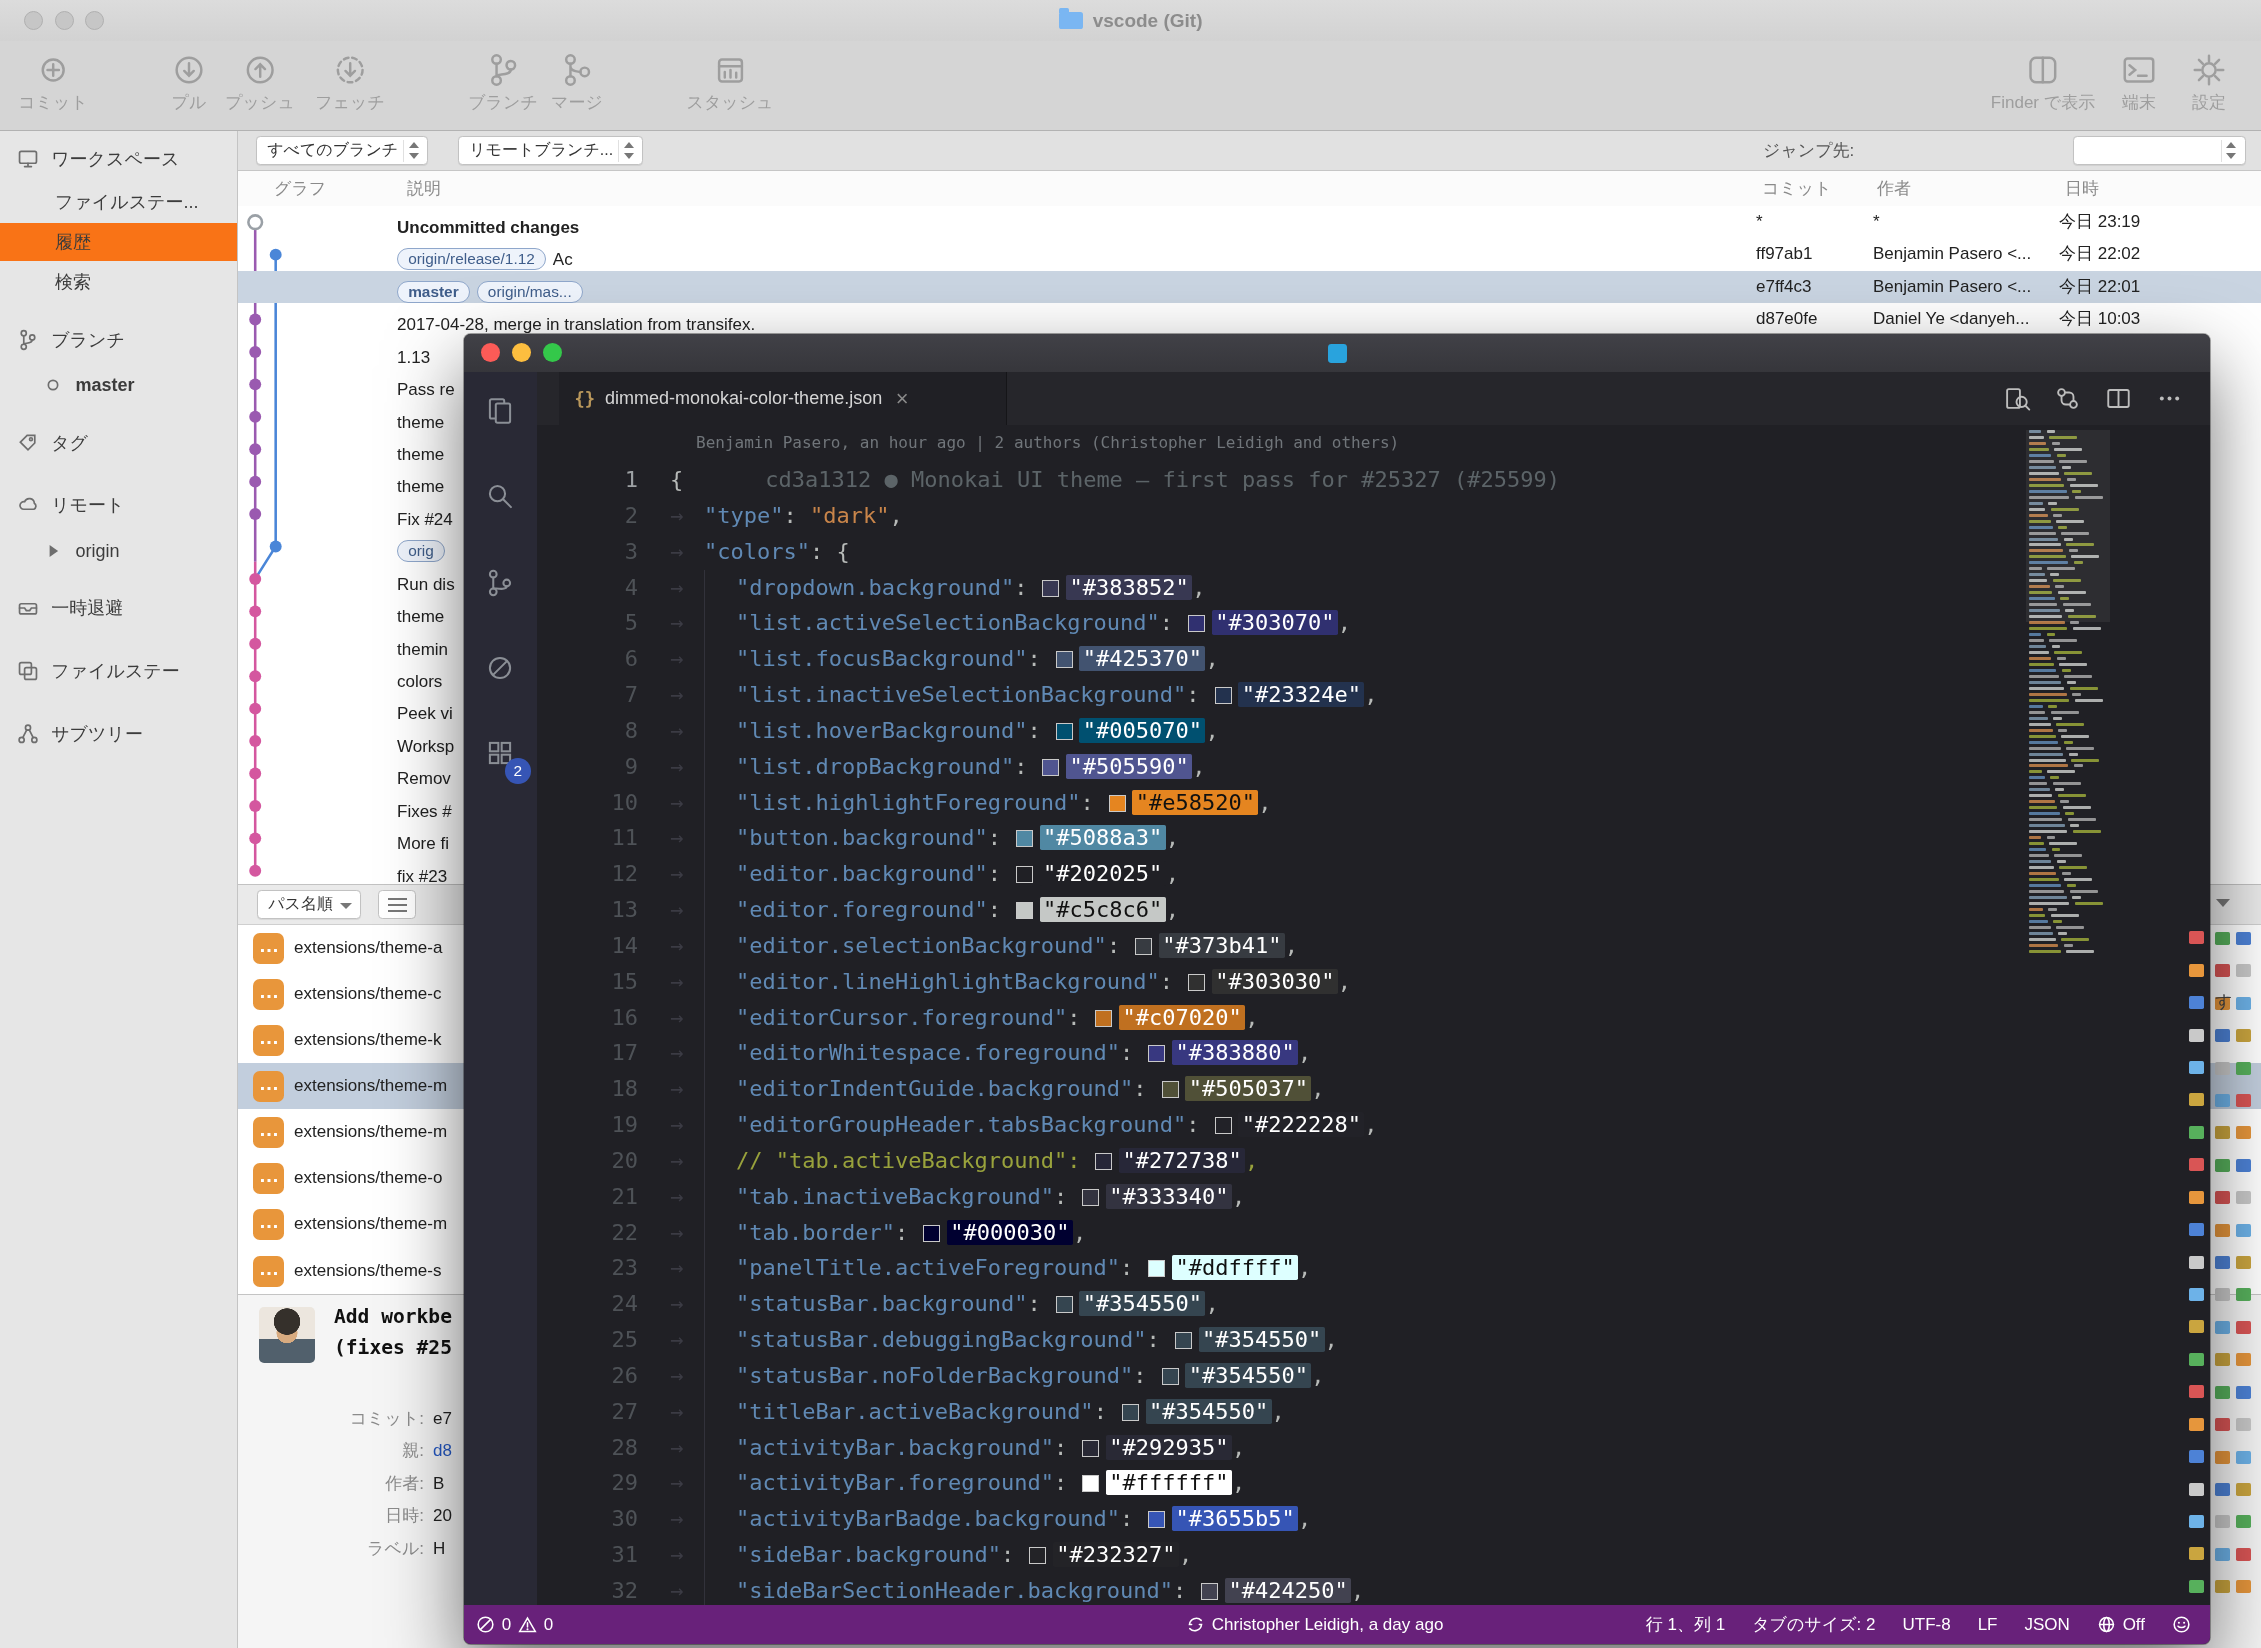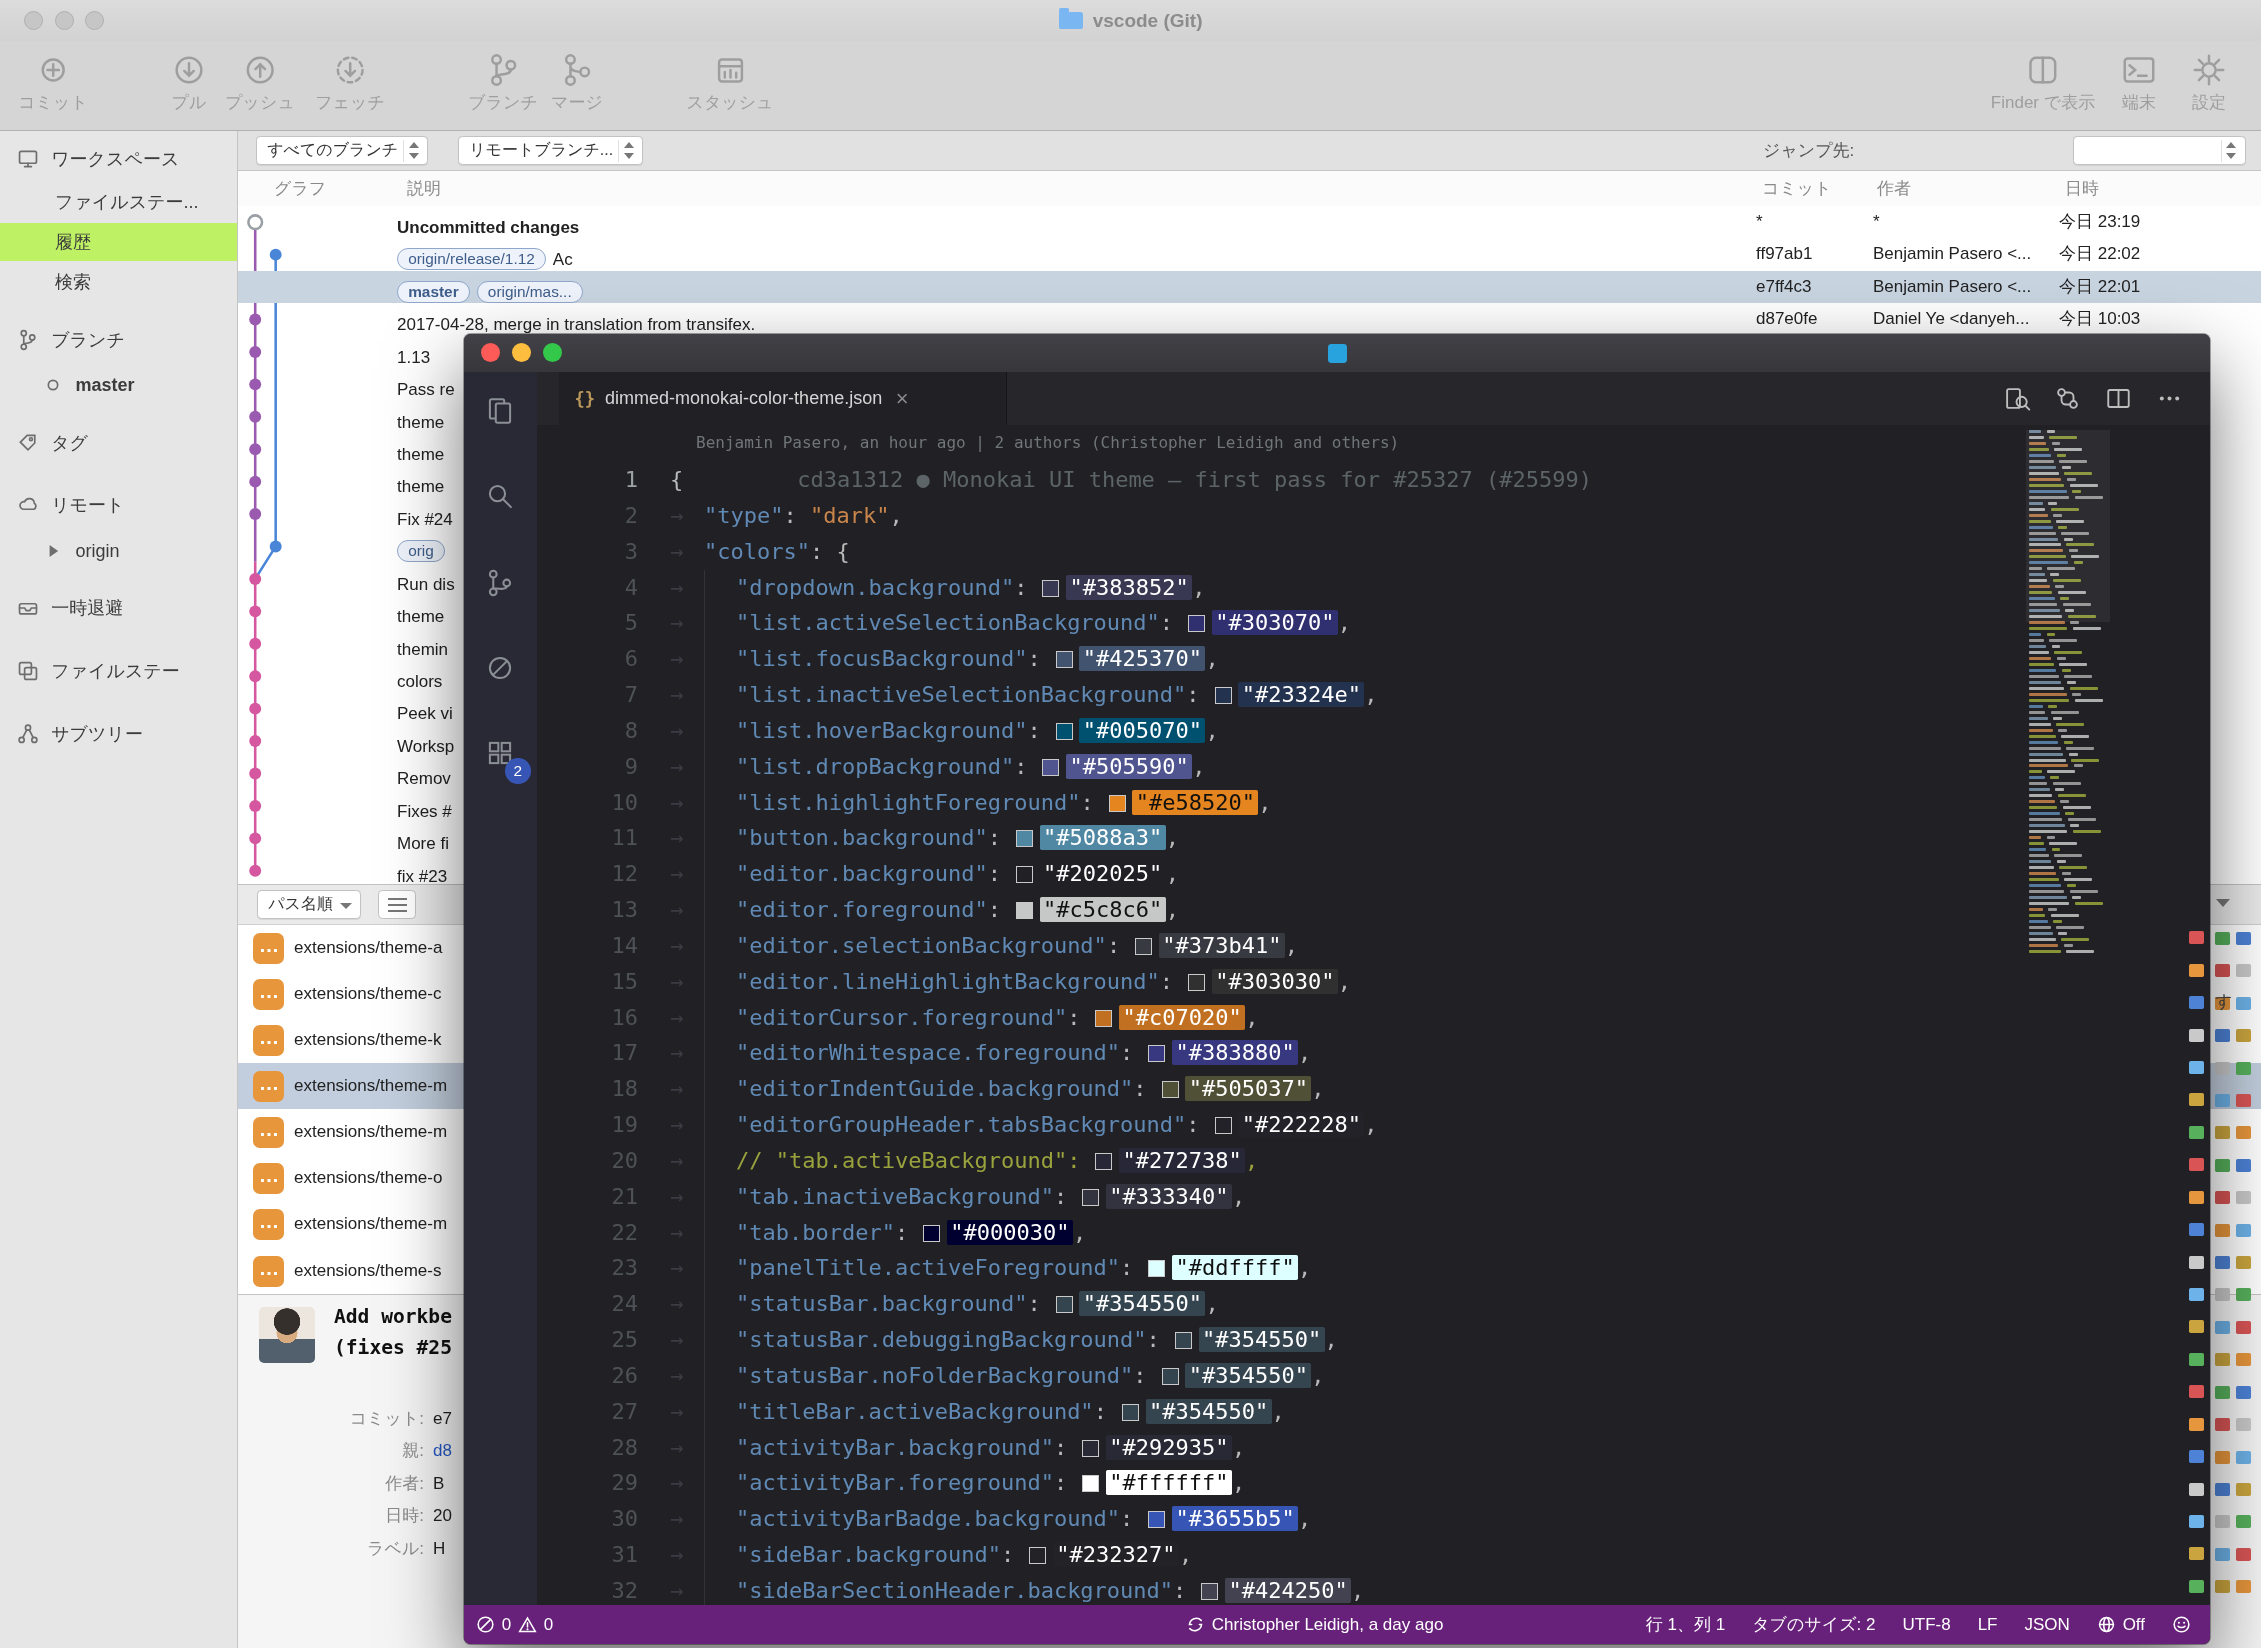--- a/index.html
+++ b/index.html
@@ -12,21 +12,21 @@
 .g-titlebar{position:absolute;left:0;top:0;width:100%;height:41px;background:linear-gradient(#dcdcdc,#d2d2d2)}
 .light{position:absolute;top:11px;width:19px;height:19px;border-radius:50%;background:#c6c6c6;border:0.9px solid #b0b0b0}
 .g-title{position:absolute;left:0;right:0;top:0;height:41px;display:flex;align-items:center;justify-content:center;gap:10.2px;color:#8c8c8c;font-size:19px;font-weight:bold}
 .folder-icon{width:24px;height:17px;background:#7ab6f2;border-radius:2.6px;position:relative;display:inline-block}
 .folder-icon::before{content:"";position:absolute;left:0;top:-4.3px;width:10.2px;height:5.1px;background:#7ab6f2;border-radius:1.7px 1.7px 0 0}
 .g-toolbar{position:absolute;left:0;top:41px;width:100%;height:90px;background:#d5d5d5;border-bottom:0.9px solid #b2b2b2}
 .tool{position:absolute;top:8.5px;transform:translateX(-50%);text-align:center;color:#9e9e9e;font-size:17px;white-space:nowrap}
 .ticon{height:41px;display:flex;align-items:center;justify-content:center}
 .g-sidebar{position:absolute;left:0;top:131px;width:238px;bottom:0;background:#e6e6e6;border-right:0.9px solid #c4c4c4}
 .snav{position:absolute;left:0;width:100%;height:38px;display:flex;align-items:center;gap:8.5px;font-size:18px;color:#3c3c3c}
-.ssel{background:#bef264}
+.ssel{background:#f97316}
 .sicon{width:29px;display:flex;justify-content:center}
 .sbold{font-weight:700}
 .g-filterbar{position:absolute;left:238px;top:131px;width:2023px;height:40px;background:#e1e1e1;border-bottom:0.9px solid #c6c6c6}
 .mac-select{position:absolute;background:#fff;border:0.9px solid #c2c2c2;border-radius:4.3px;height:29px;display:flex;align-items:center;font-size:16px;color:#333;padding:0 29px 0 10.2px;box-shadow:0 0.9px 0.9px rgba(0,0,0,.08);white-space:nowrap}
 .stepper{position:absolute;right:3.4px;top:2.6px;width:20.5px;height:22px;border-left:0.9px solid #e0e0e0}
 .stepper::before,.stepper::after{content:"";position:absolute;left:4.3px;border-left:5.1px solid transparent;border-right:5.1px solid transparent}
 .stepper::before{top:2.6px;border-bottom:6px solid #777}
 .stepper::after{bottom:2.6px;border-top:6px solid #777}
 .aro{position:absolute;right:7.7px;top:12px;border-left:6px solid transparent;border-right:6px solid transparent;border-top:6.8px solid #777}
 .jump-label{position:absolute;left:1525px;top:0;height:40px;line-height:40px;font-size:17px;color:#555}
@@ -91,21 +91,21 @@
 .v-badge{position:absolute;left:41px;top:386px;width:25.6px;height:25.6px;border-radius:50%;background:#3655b5;color:#fff;font-size:15.4px;display:flex;align-items:center;justify-content:center}
 .v-code{position:absolute;left:0;top:0;right:0;bottom:39px;overflow:hidden}
 .v-codelens{position:absolute;left:232px;top:99px;font-family:"DejaVu Sans Mono",monospace;font-size:16px;color:#70757a;white-space:nowrap}
 .cl{position:absolute;left:0;width:1746px;height:36px;font-family:"DejaVu Sans Mono",monospace;font-size:22px;line-height:36px;white-space:pre;color:#c5c8c6}
 .cl .num{position:absolute;left:101px;width:73px;text-align:right;color:#4e5257}
 .cl .body{position:absolute;left:206px}
 .tk-k{color:#6089b4}
 .tk-p{color:#b7bab8}
 .tk-s{color:#c9854a}
 .tk-c{color:#99a23c}
-.tk-an{color:#5c6468;margin-left:114px}
+.tk-an{color:#5c6468;margin-left:82px}
 .tab-ws{display:inline-block;width:34px;color:#3b3b44}
 .guide{display:inline-block;width:32px;height:36px;vertical-align:top;border-left:1.7px solid #32323b}
 .swatch{display:inline-block;width:17px;height:17px;border:1.7px solid #c9c9c9;vertical-align:-1.7px;margin:0 6.8px 0 1.7px}
 .cval{padding:0 3.4px;border-radius:1.7px}
 .v-minimap{position:absolute;left:1562px;top:96px;width:84px;height:539px;overflow:hidden}
 .mrow{position:absolute;left:0;width:100%;height:4.3px}
 .mseg{position:absolute;top:0;height:3.4px;border-radius:0.9px;opacity:.85}
 .mslider{position:absolute;left:0;top:0;width:100%;height:192px;background:rgba(255,255,255,.06)}
 #vruler{position:absolute;left:1725px;top:0;width:15.4px;height:100%}
 .v-status{position:absolute;left:0;bottom:0;width:100%;height:39px;background:#68217A;display:flex;align-items:center;color:#fff;font-size:17px}

